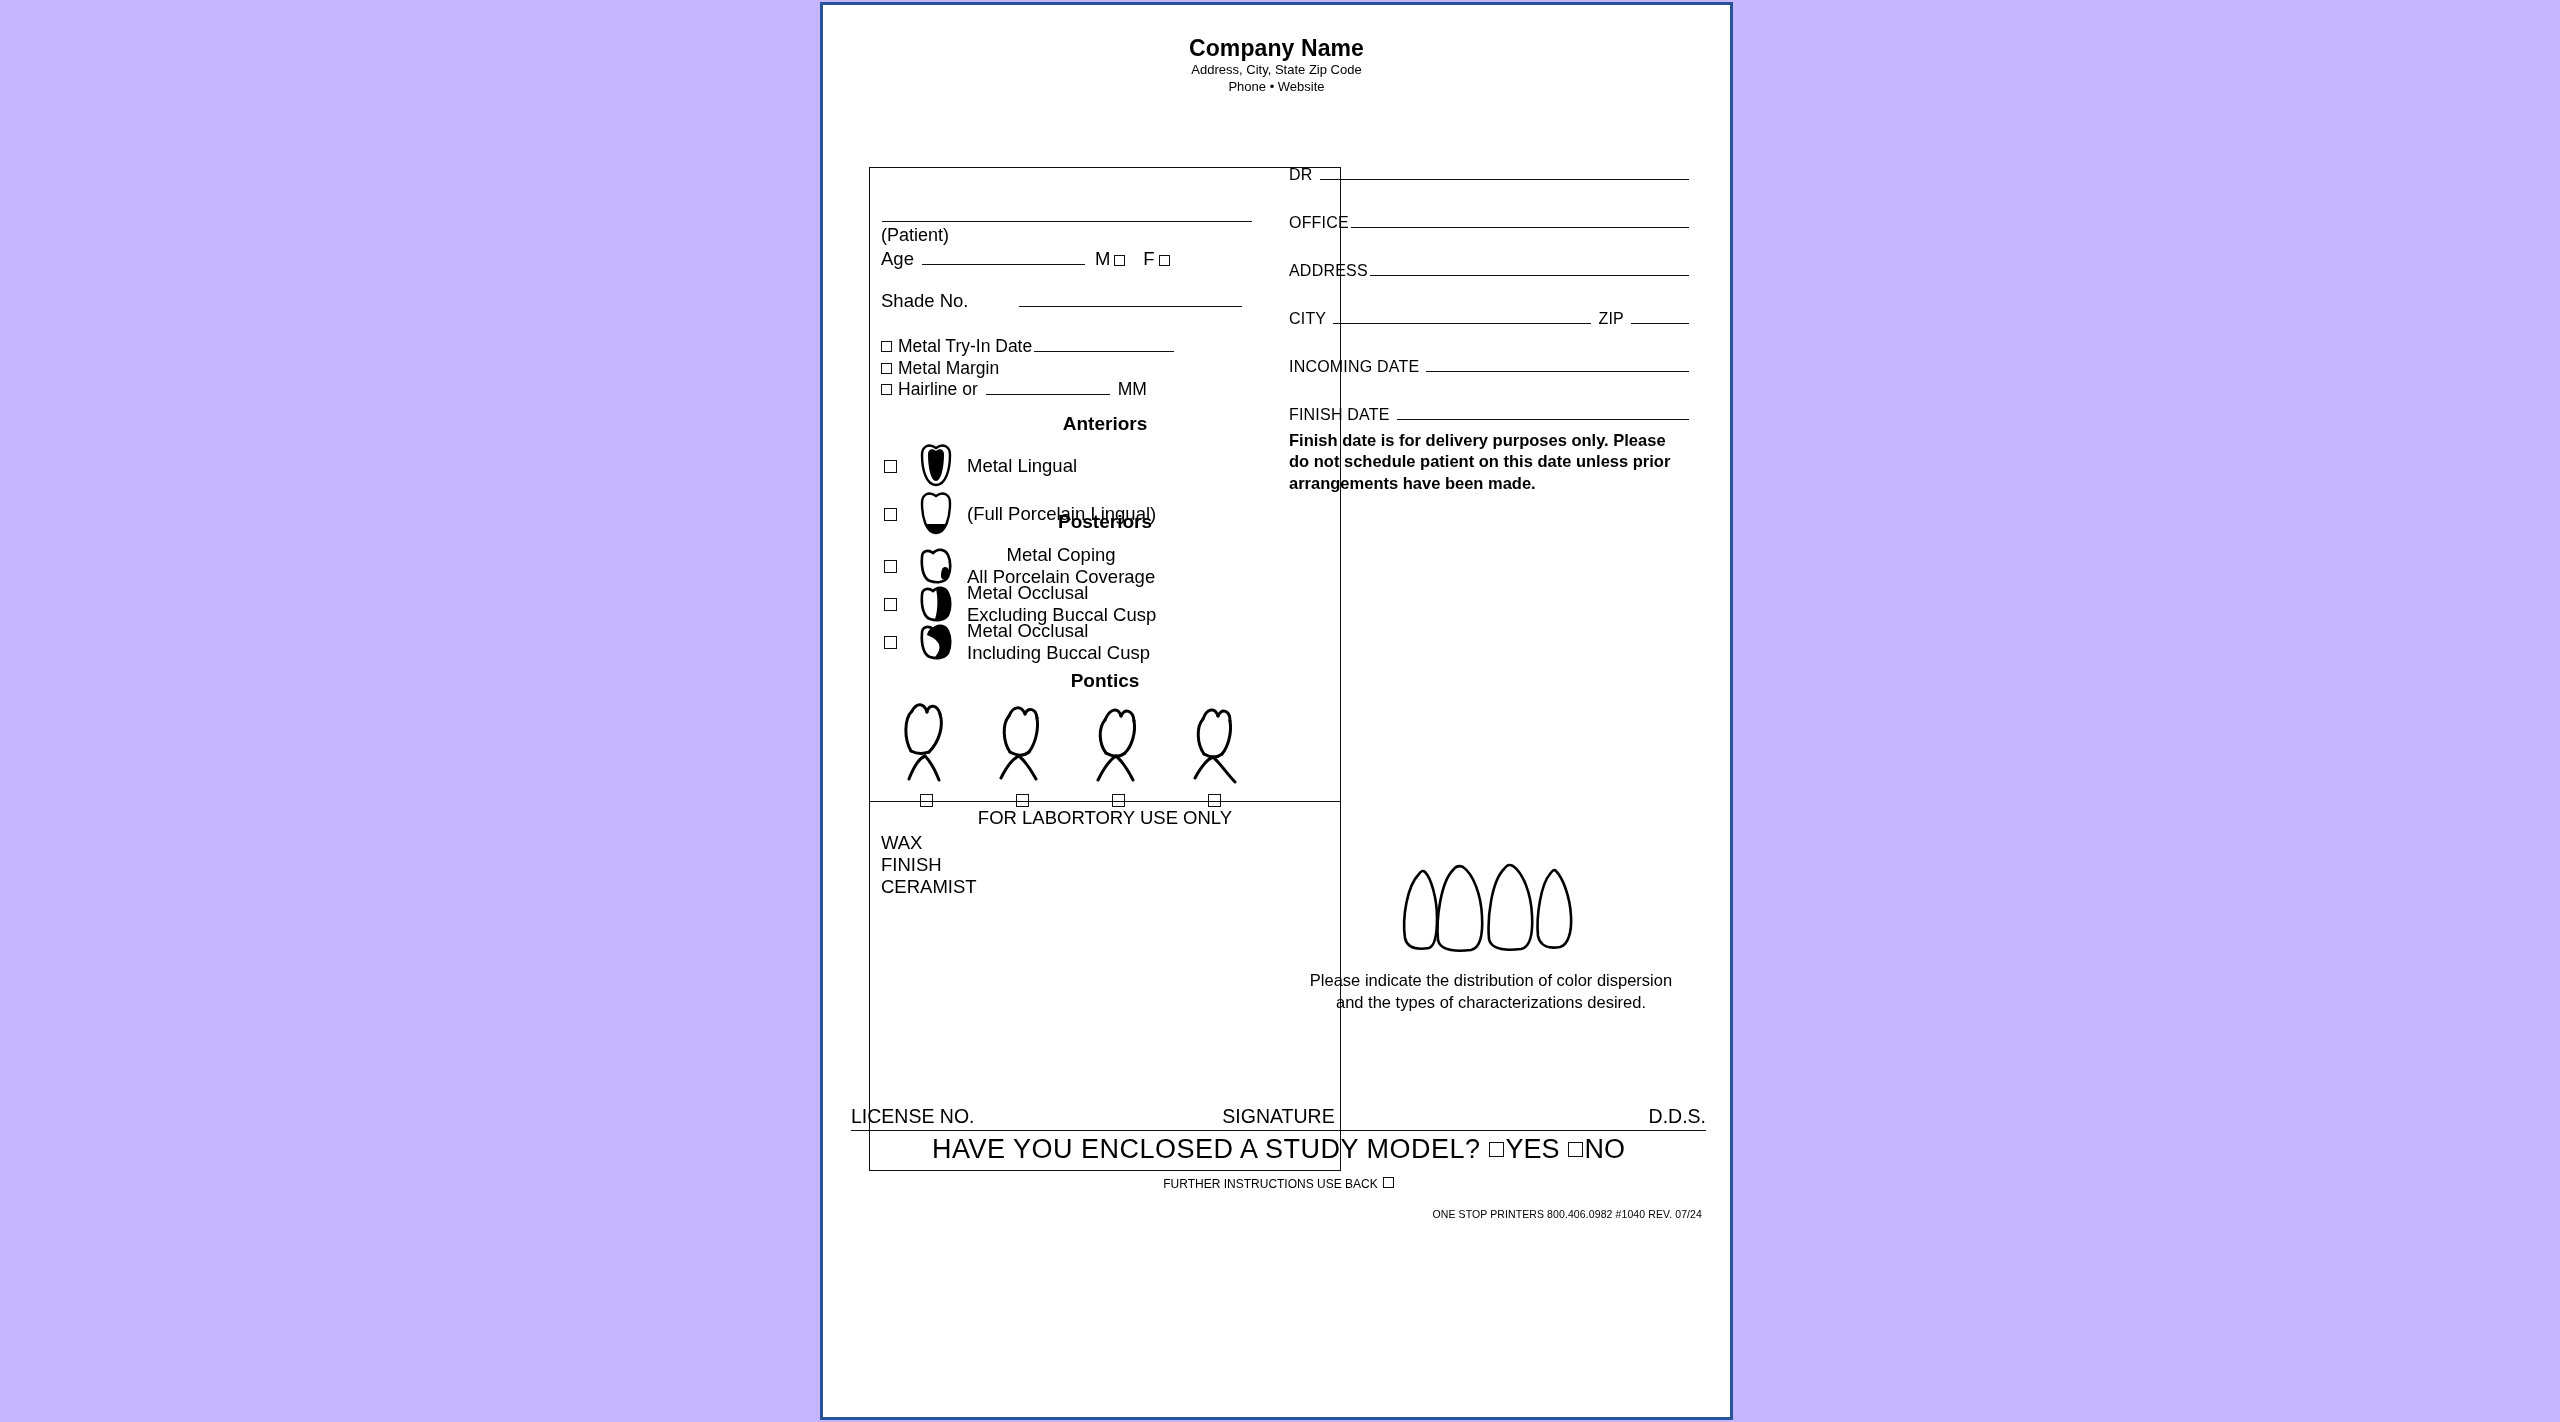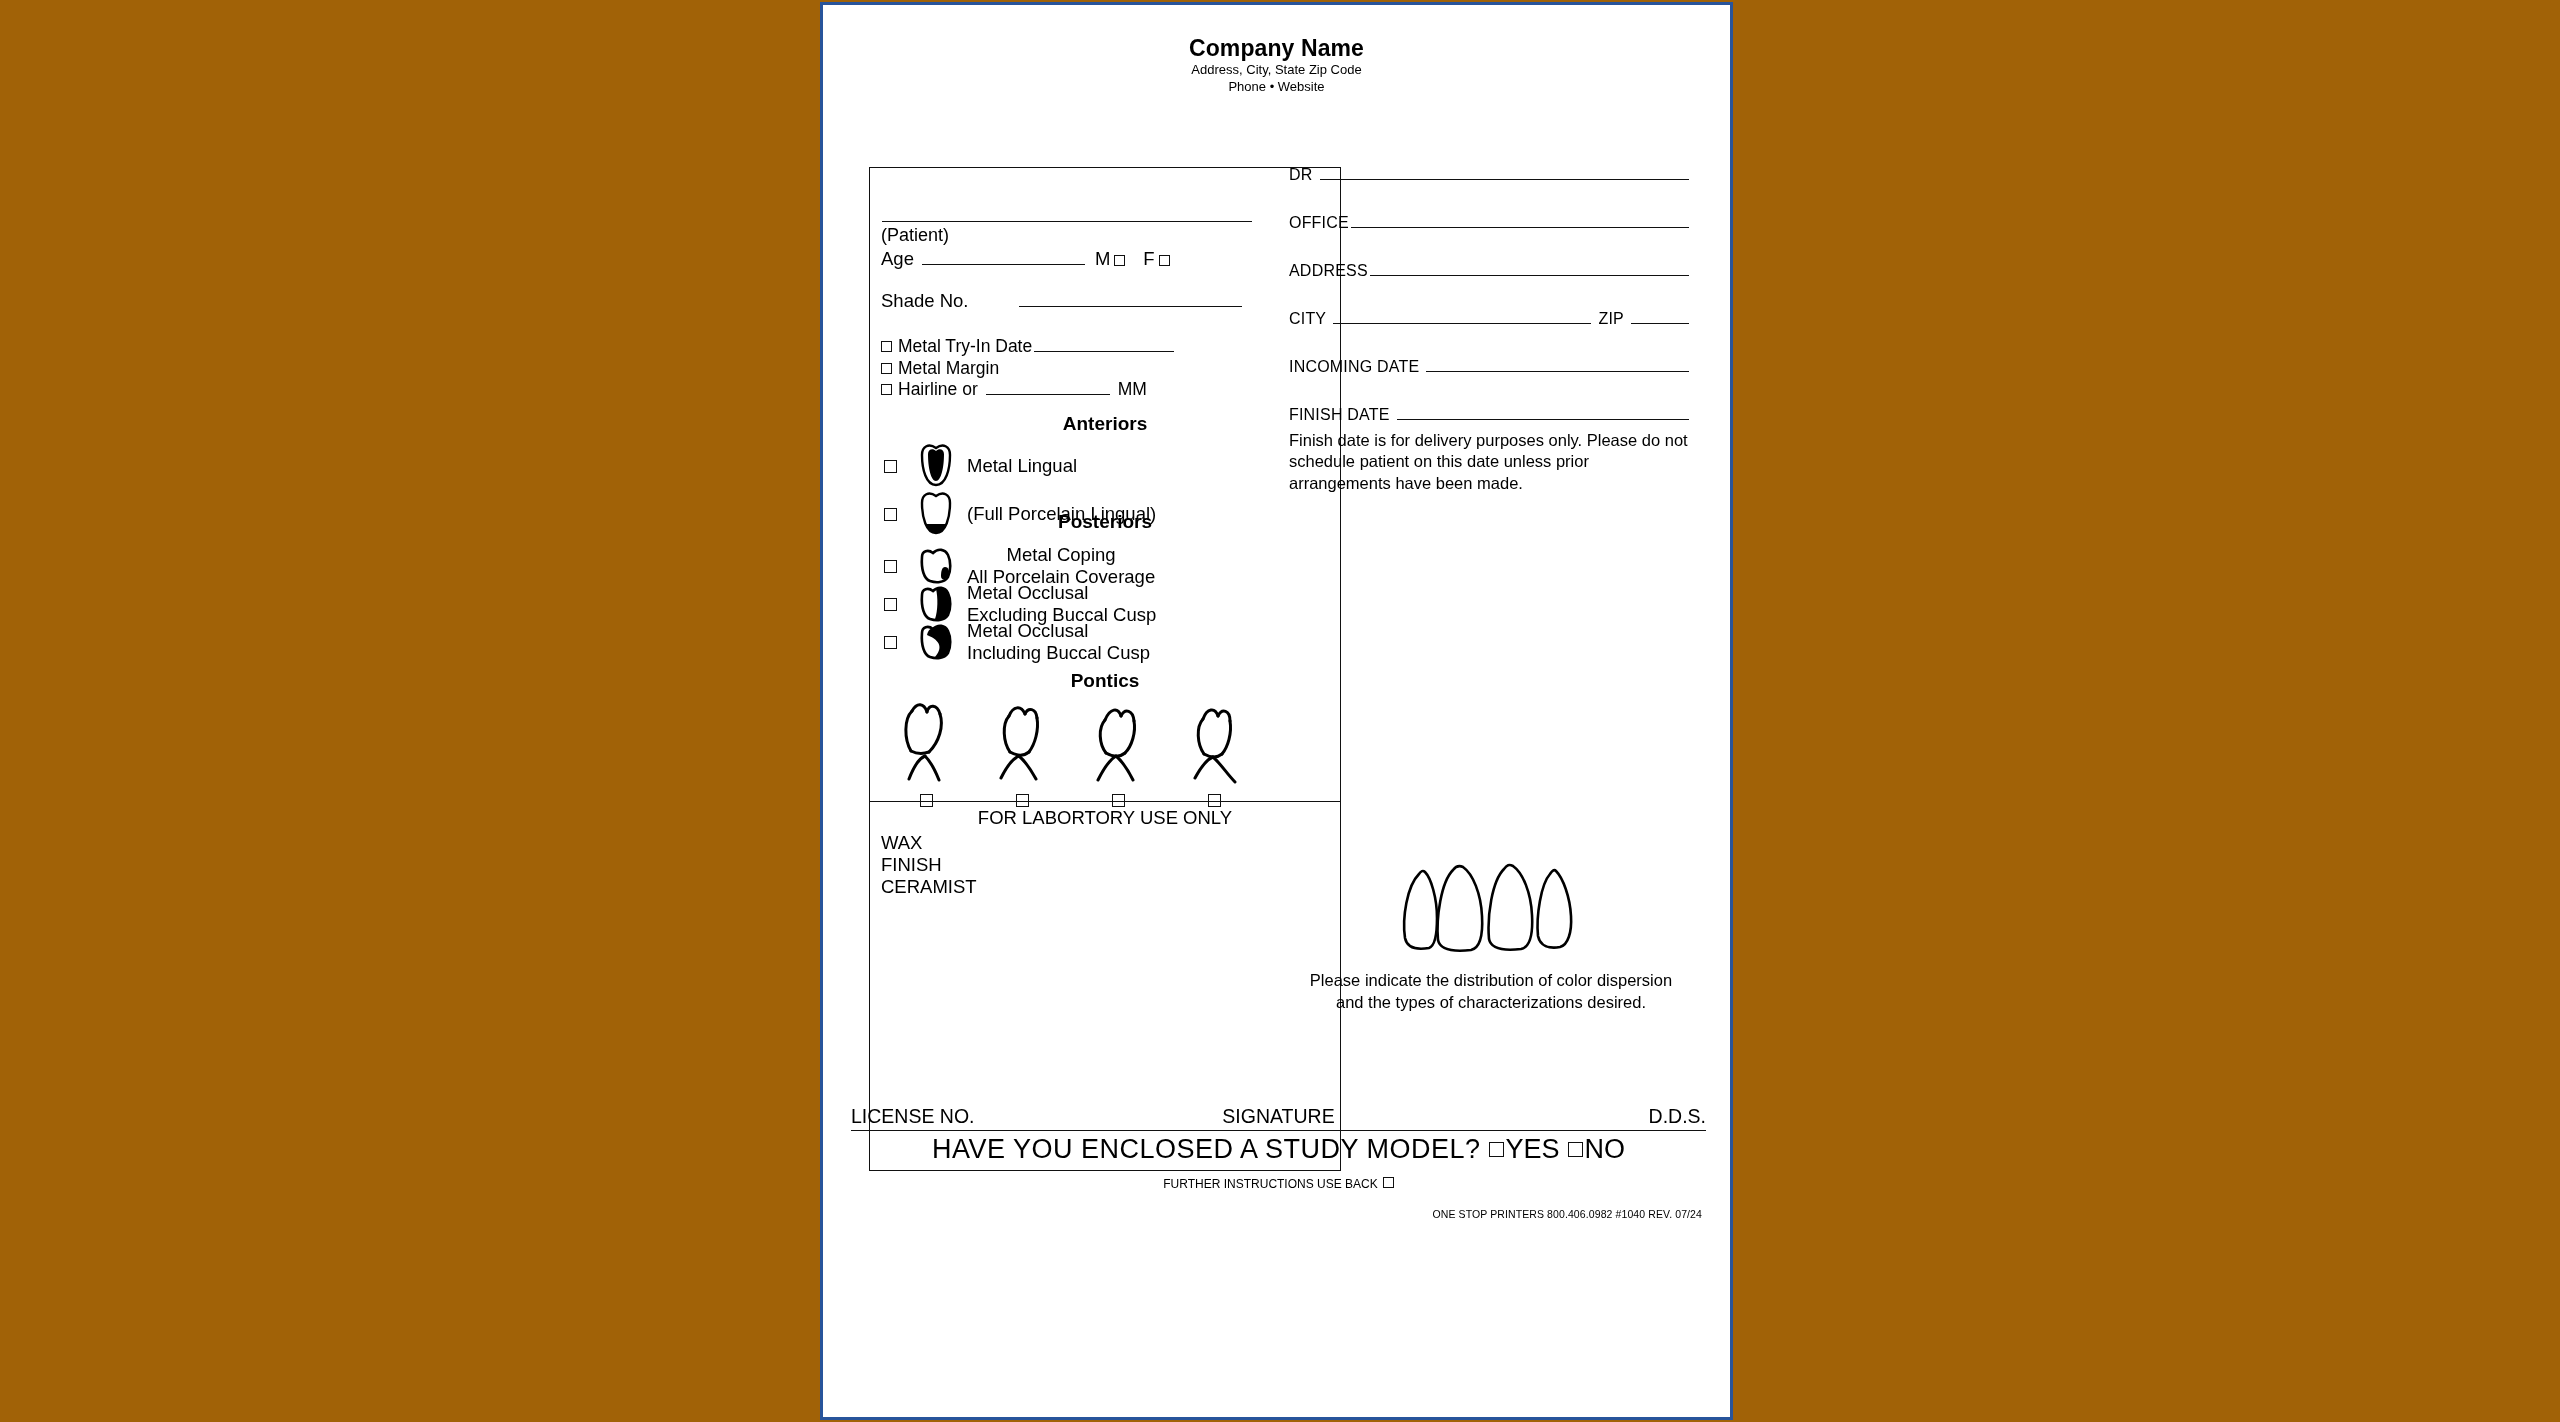--- a/index.html
+++ b/index.html
@@ -1,18 +1,18 @@
 <!DOCTYPE html>
 <html><head>
 <meta charset="utf-8">
 <style>
   html,body{margin:0;padding:0;background:#ffffff;}
   body{width:2560px;height:1422px;font-family:"Liberation Sans",sans-serif;color:#000;}
 
-  .stage{position:relative;width:2560px;height:1422px;background:#a16207;}
+  .stage{position:relative;width:2560px;height:1422px;background:#c4b5fd;}
 
   
   .page{
     position:absolute;left:820px;top:2px;width:913px;height:1418px;
     background:#ffffff;border:3px solid #28549b;box-sizing:border-box;
   }
 
   
   .hdr{position:absolute;left:0;top:30px;width:100%;text-align:center;}
   .hdr .co{font-size:23px;font-weight:bold;letter-spacing:.1px;line-height:1.18;}
@@ -85,21 +85,21 @@
   .lr2 .fill{margin-left:0px;}
   .lr3{top:708px;}
   .lr3 .fill{margin-left:10px;}
 
   
   .rcol{position:absolute;left:466px;top:160px;width:400px;}
   .rrow{font-size:16px;display:flex;align-items:baseline;letter-spacing:.2px;}
   .rrow .fill{flex:1 1 auto;border-bottom:1.4px solid #111;height:14px;margin-left:7px;}
   .rrow .fill2{flex:0 0 58px;border-bottom:1.4px solid #111;height:14px;margin-left:7px;}
   .rsp{height:29px;}
-  .rnote{font-size:16.5px;font-weight:normal;line-height:1.30;margin-top:6px;}
+  .rnote{font-size:16.5px;font-weight:bold;line-height:1.30;margin-top:6px;}
 
   
   .teeth{position:absolute;left:478px;top:855px;width:380px;text-align:center;}
   .teeth .cap{font-size:16.5px;line-height:1.32;margin-top:6px;}
 
   
   .sig{position:absolute;left:28px;top:1099px;width:855px;}
   .sigline{position:relative;font-size:19.5px;height:26px;border-bottom:1.6px solid #111;}
   .sigline span{position:absolute;bottom:2px;}
   .sig-l{left:0;}

